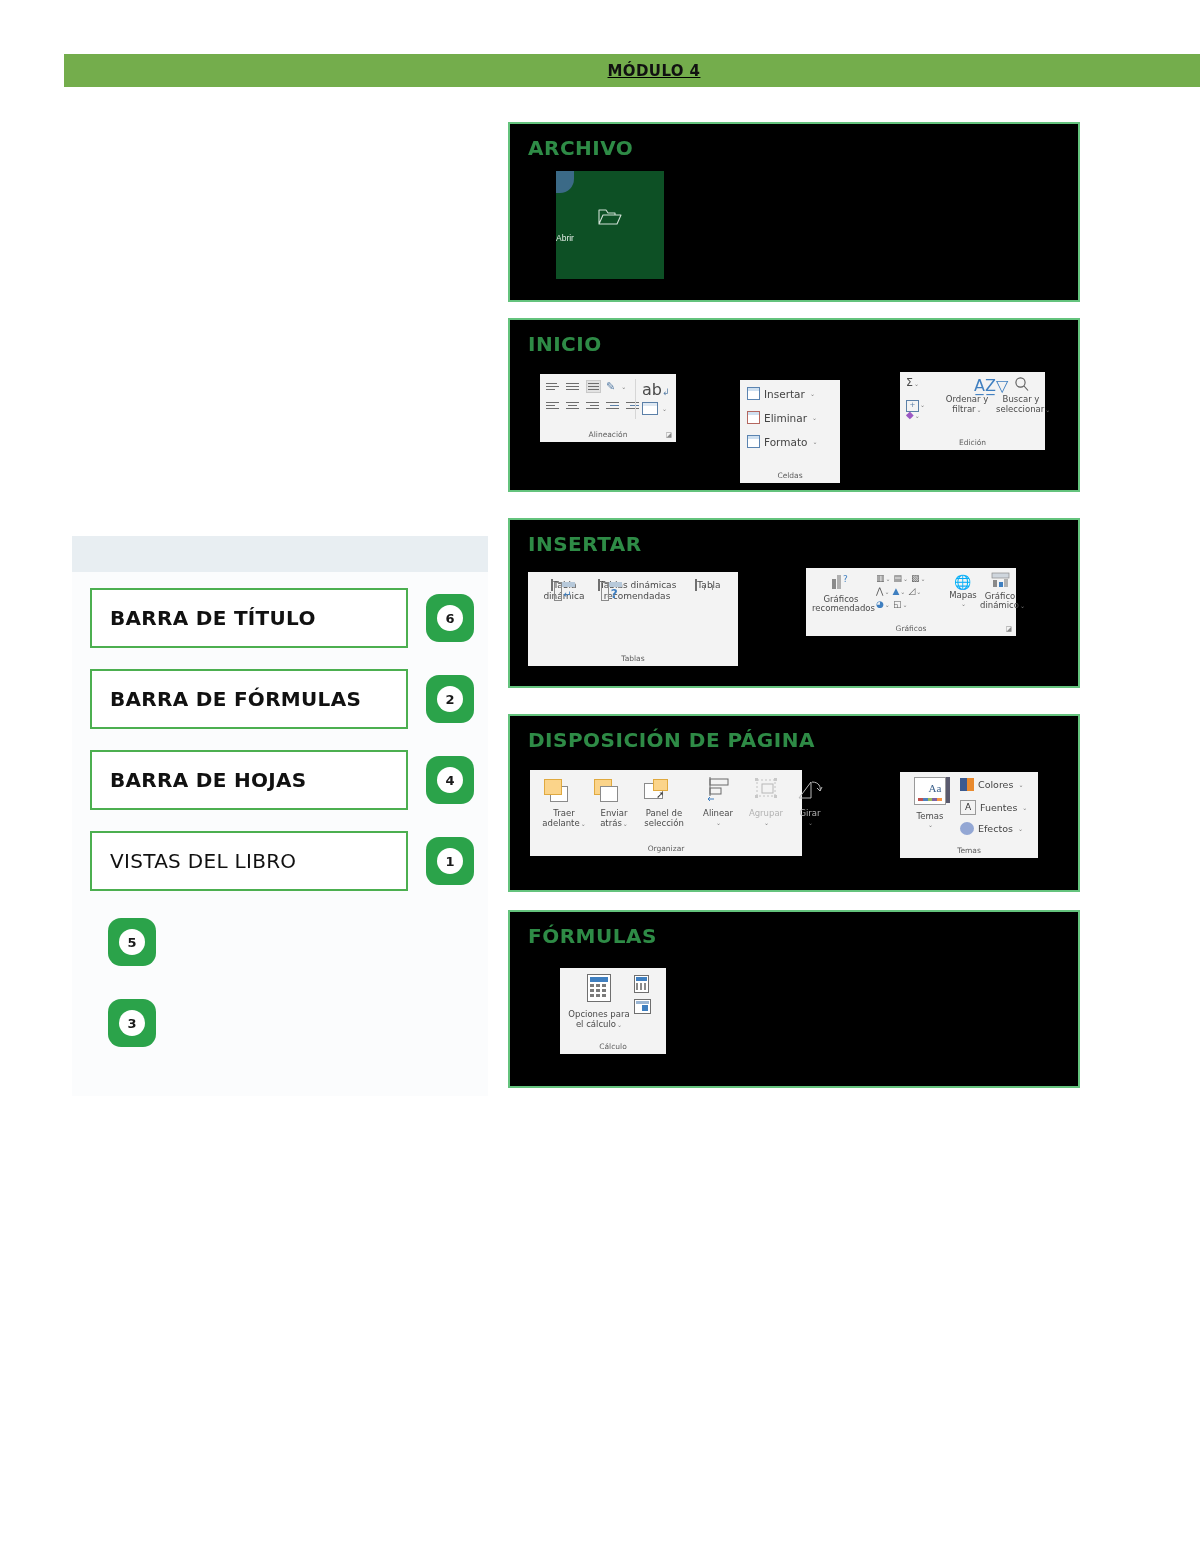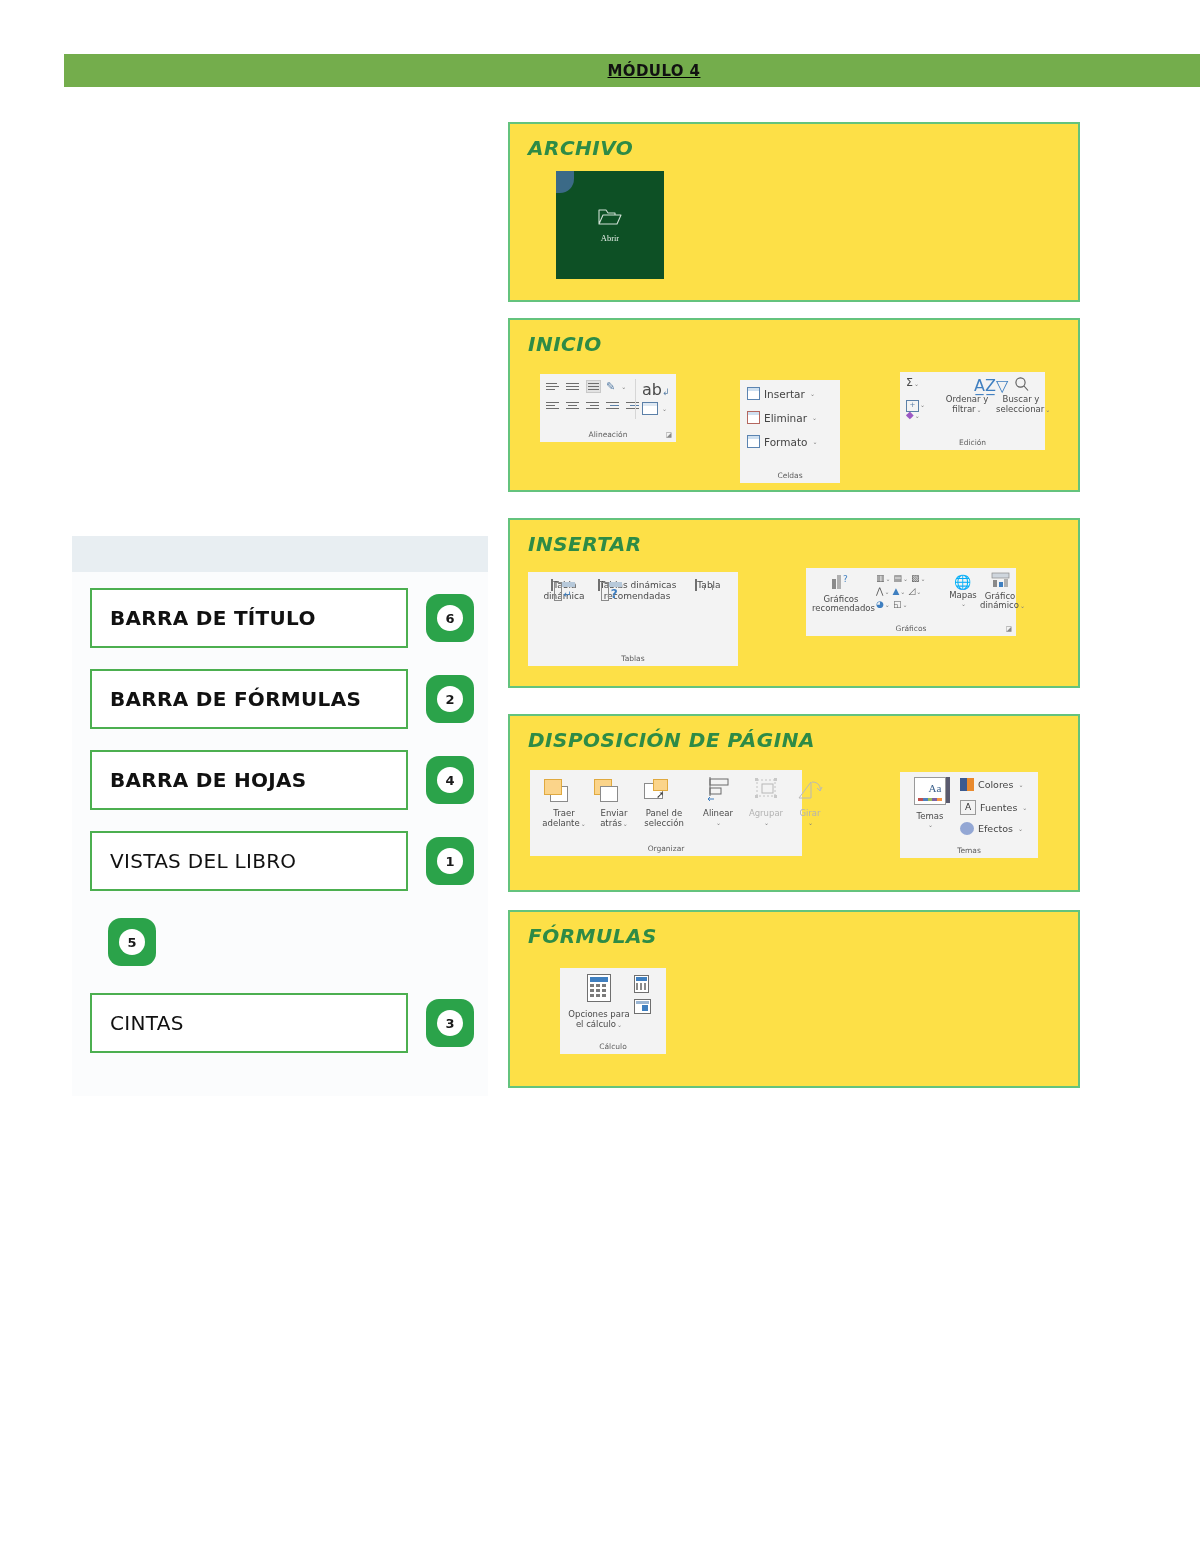--- a/index.html
+++ b/index.html
@@ -70,23 +70,22 @@
     width:26px;height:26px;border-radius:50%;background:#ffffff;
     display:flex;align-items:center;justify-content:center;
     font-family:"DejaVu Sans", sans-serif;
     font-size:13px;font-weight:bold;color:#1a1a1a;
   }
 
   
   .card{
     position:absolute;left:508px;width:572px;
     border:2px solid #64c37d;
-    background:#fde047;
+    background:#000000;
     box-sizing:border-box;
-    font-style:italic;
   }
   .card-title{
     position:absolute;left:18px;top:12px;
     font-family:"DejaVu Sans", sans-serif;
     font-weight:bold;font-size:20px;color:#2e8b46;letter-spacing:.5px;
   }
   #card-archivo{top:122px;height:180px;}
   #card-inicio{top:318px;height:174px;}
   #card-insertar{top:518px;height:170px;}
   #card-disposicion{top:714px;height:178px;}
@@ -116,22 +115,22 @@
   }
   .backstage .corner{
     position:absolute;left:0;top:0;width:18px;height:22px;
     background:#3b6a87;border-bottom-right-radius:14px;
   }
   .backstage .folder{
     position:absolute;left:0;right:0;top:36px;text-align:center;
   }
   .backstage .folder svg{width:26px;height:20px;}
   .backstage .bs-label{
-    position:absolute;left:0;right:0;top:62px;text-align:center;
-    color:#e6efe9;font-size:8.5px;font-family:Liberation Serif, serif;
+    position:absolute;left:0;right:0;top:62px;
+    color:#e6efe9;font-size:8.5px;font-family:Liberation Sans, sans-serif;
   }
 
   
   #g-alineacion{left:540px;top:374px;width:136px;height:68px;}
   .align-grid{position:absolute;left:6px;top:6px;}
   .align-row{display:flex;gap:5px;margin-bottom:6px;align-items:center;}
   .ai{width:15px;height:13px;display:flex;flex-direction:column;justify-content:center;gap:1.6px;}
   .ai i{display:block;height:1.6px;background:#6d6d6d;}
   .ai.sel{background:#e2e2e2;border:1px solid #c9c9c9;box-sizing:border-box;padding:0 1px;}
   .sep-v{width:1px;height:40px;background:#d6d6d6;position:absolute;left:95px;top:5px;}
@@ -219,23 +218,20 @@
       </div>
     </div>
 
     <div class="list-row">
       <div class="badge">
         <span class="badge-inner">5</span>
       </div>
     </div>
 
     <div class="list-row">
-      <div class="list-label thin">
-        <span>CINTAS</span>
-      </div>
       <div class="badge">
         <span class="badge-inner">3</span>
       </div>
     </div>
 
   </div>
 </div>
 
 <div class="card" id="card-archivo">
   <div class="card-title">ARCHIVO</div>

